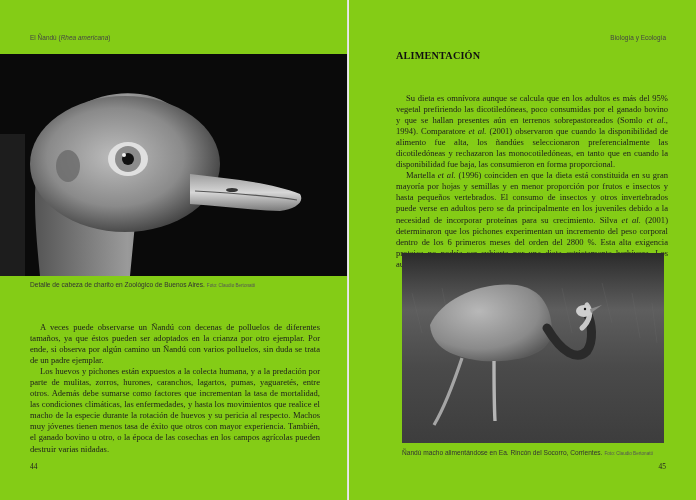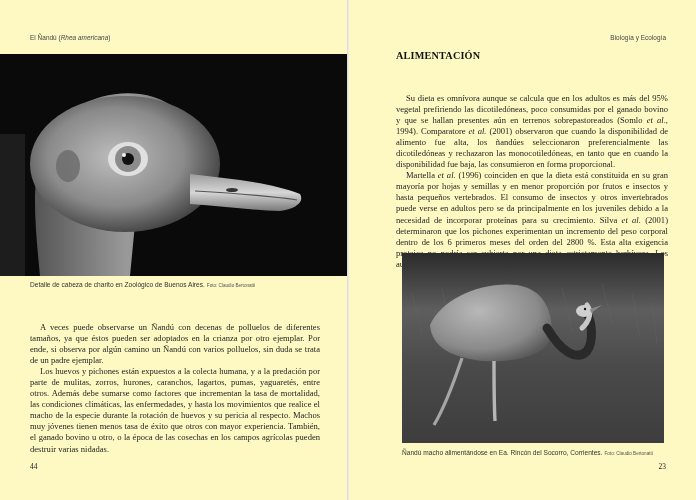--- a/index.html
+++ b/index.html
@@ -1,20 +1,20 @@
 <!DOCTYPE html>
 <html><head>
   <meta charset="utf-8">
   <style>
     * { margin: 0; padding: 0; box-sizing: border-box; }
     html, body { width: 696px; height: 500px; overflow: hidden; background: #ffffff; }
     body { position: relative; font-family: "Liberation Serif", "DejaVu Serif", serif; color: #1c1c1c; }
 
     .spread { position: absolute; left: 0; top: 0; width: 696px; height: 500px; background: #fff; }
-    .page { position: absolute; top: 0; height: 500px; background: #fef9c3; overflow: hidden; }
+    .page { position: absolute; top: 0; height: 500px; background: #84cc16; overflow: hidden; }
     .page-left { left: 0; width: 359px; }
     .page-right { left: 349px; width: 347px; }
     .gutter { position: absolute; left: 347px; top: 0; width: 2px; height: 500px; background: linear-gradient(to right, #d8d8d8, #efefef); }
 
     .running-head {
       position: absolute; top: 34px;
       font-family: "Liberation Sans", "DejaVu Sans", sans-serif;
       font-size: 6.4px; color: #444; letter-spacing: 0.05px;
     }
     .page-left .running-head { left: 30px; }
@@ -154,15 +154,15 @@
         <ellipse cx="182" cy="58" rx="8" ry="6" fill="#cfcfcf"></ellipse>
         <circle cx="183" cy="56" r="1.2" fill="#111"></circle>
         <path d="M188 56 L 200 52 L 189 60 Z" fill="#8a8a8a"></path>
         <path d="M60 105 C 55 120, 45 150, 32 172" stroke="#a5a5a5" stroke-width="3.2" fill="none"></path>
         <path d="M92 108 C 92 130, 92 150, 93 168" stroke="#b5b5b5" stroke-width="3.4" fill="none"></path>
       </svg>
     </div>
 
     <div class="caption caption-right"><span>Ñandú macho alimentándose en Ea. Rincón del Socorro, Corrientes.</span><span class="credit">Foto: Claudio Bertonatti</span></div>
 
-    <div class="folio">23</div>
+    <div class="folio">45</div>
   </div>
 </div>
 
 </body></html>

